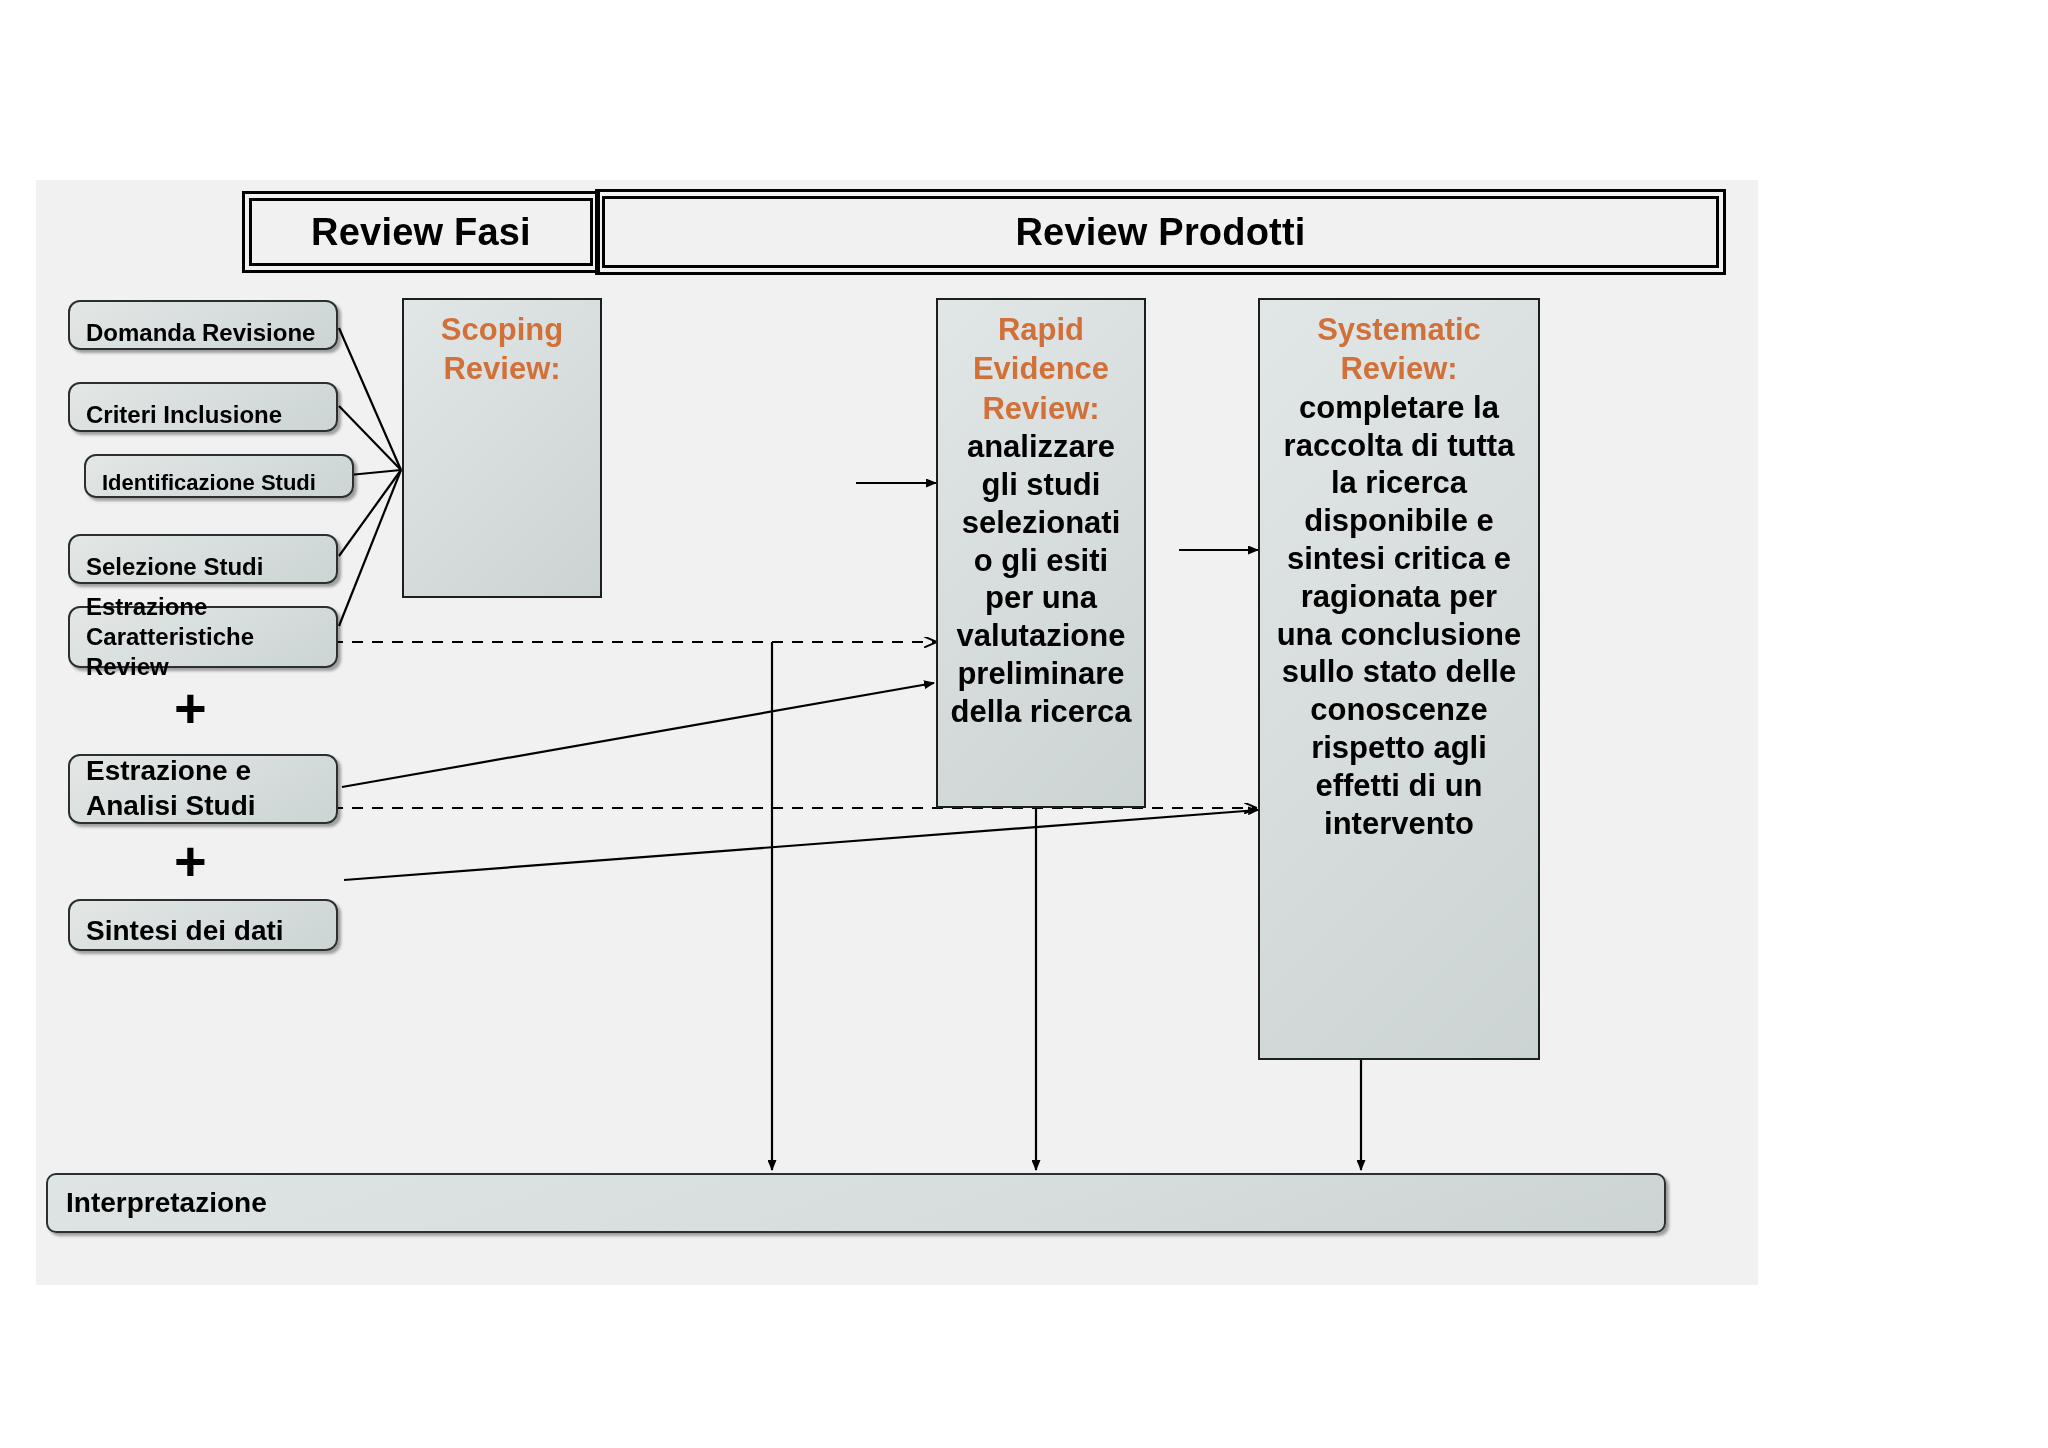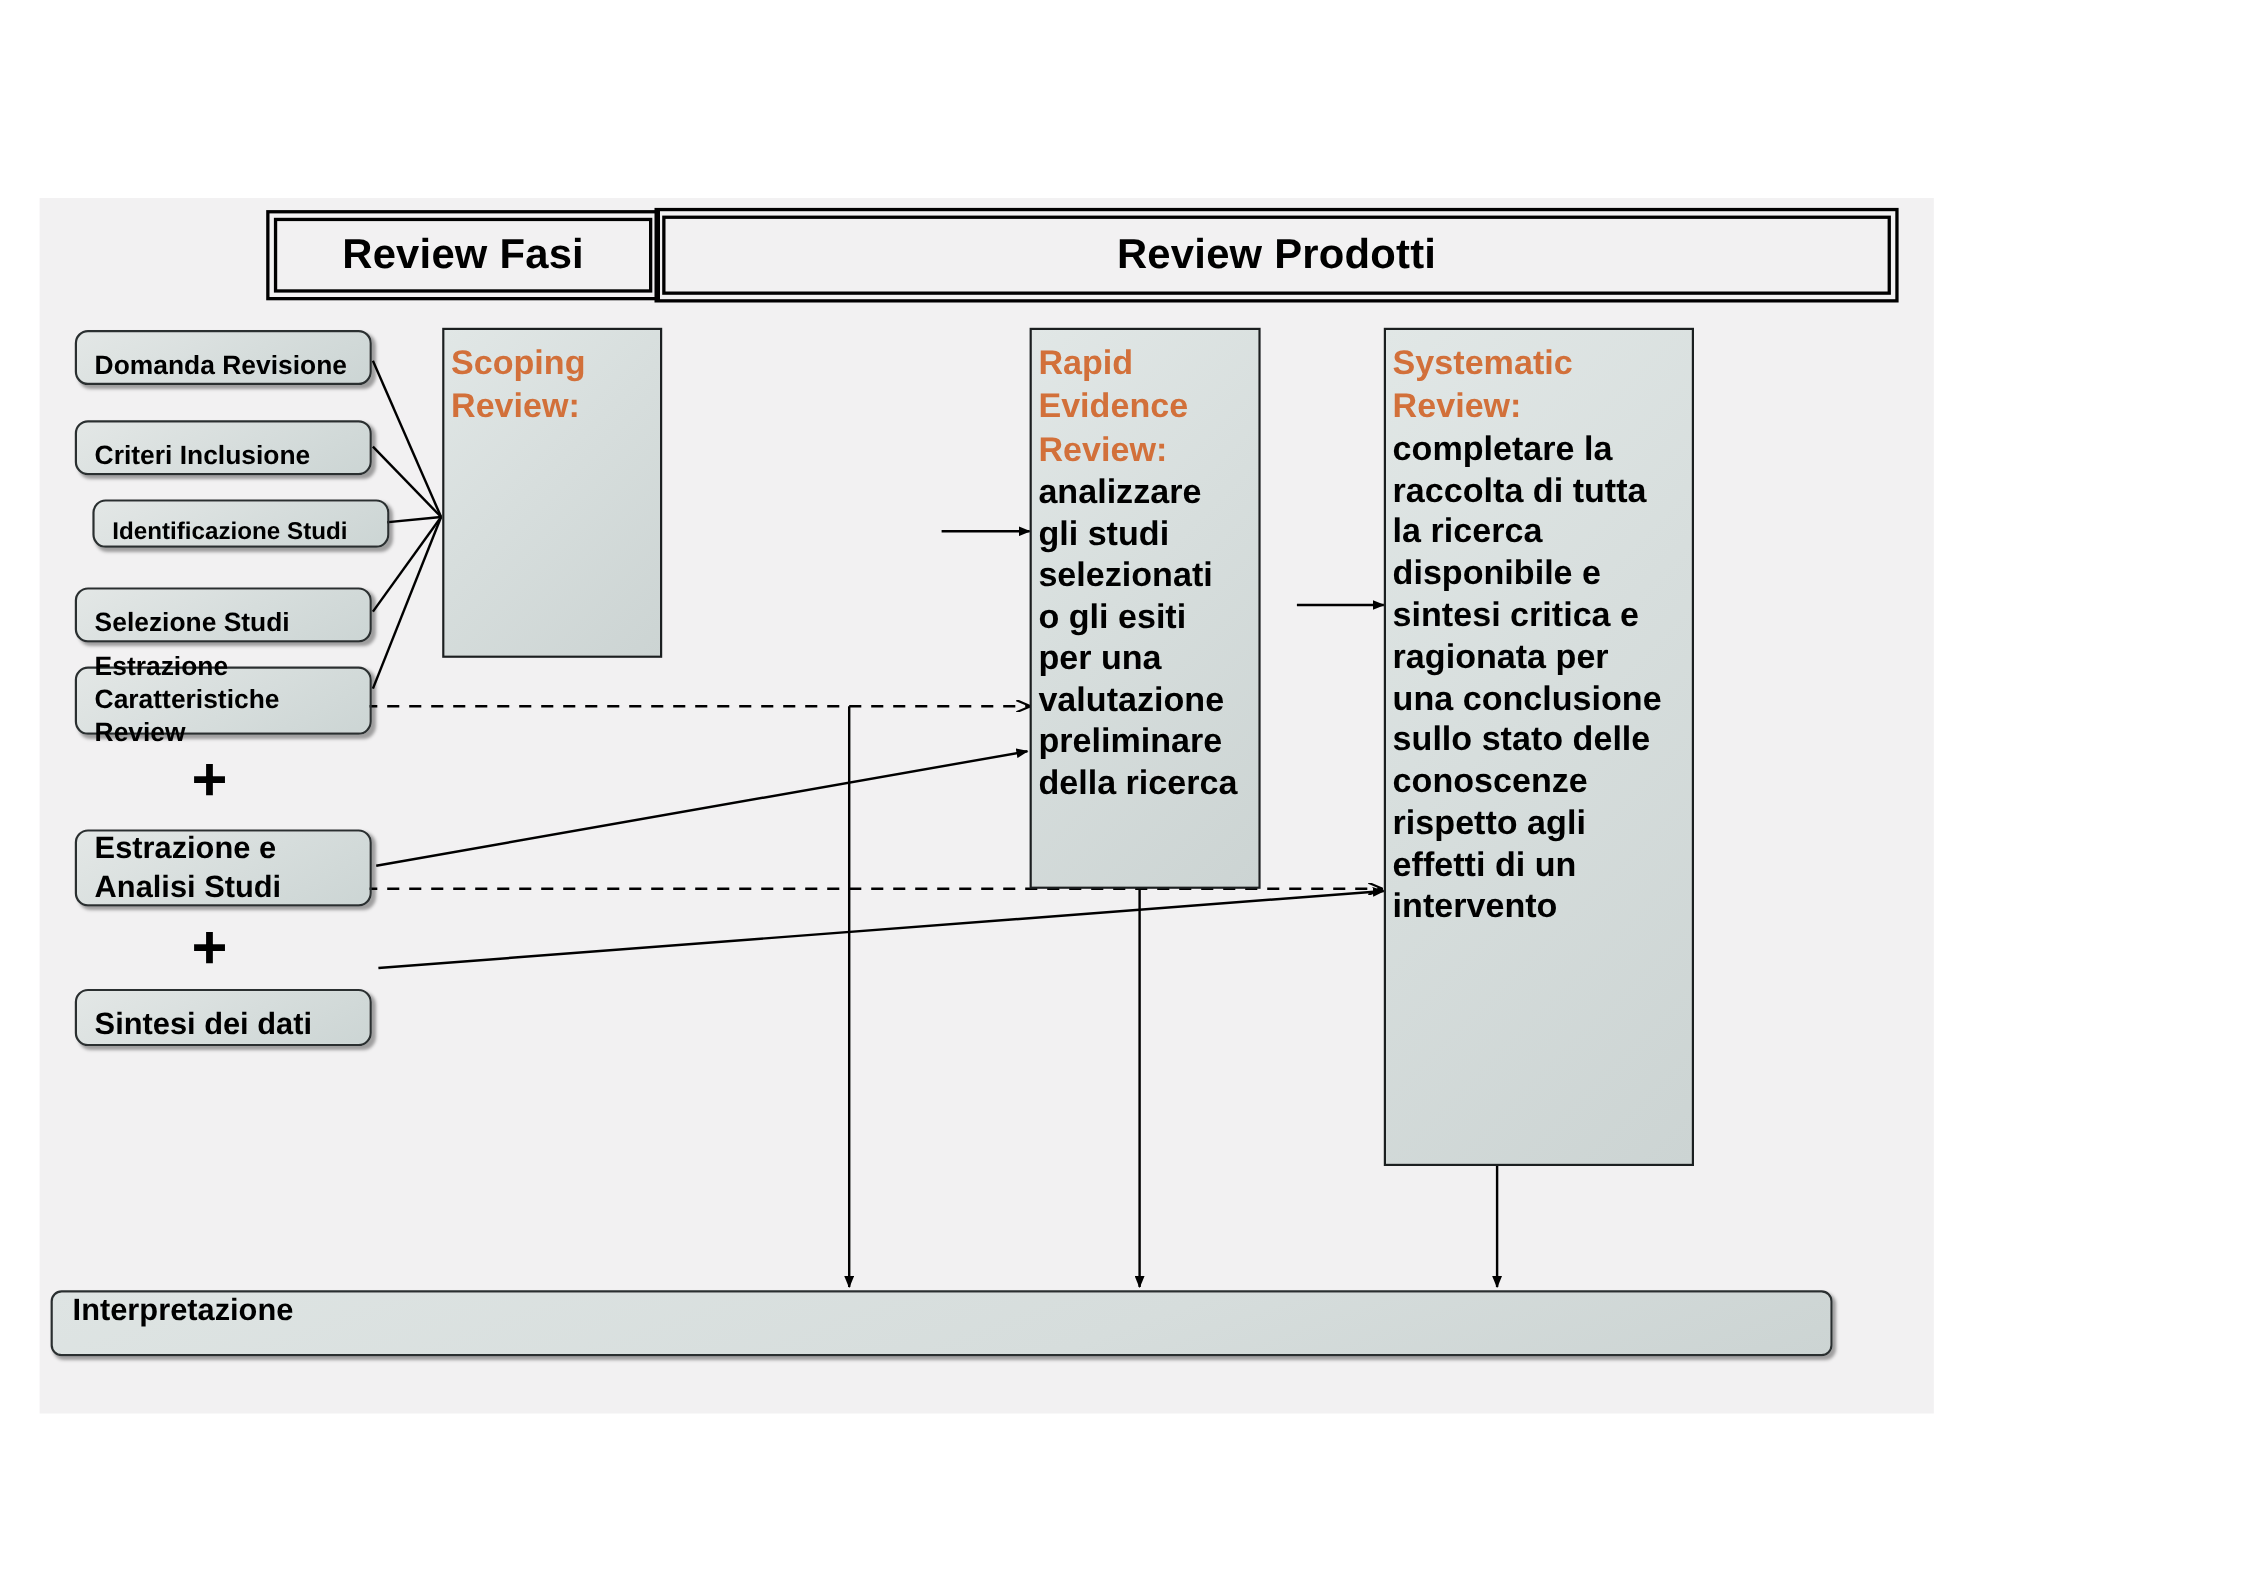--- a/index.html
+++ b/index.html
@@ -94,20 +94,21 @@
     z-index: 7;
   }
   
   .product {
     position: absolute;
     box-sizing: border-box;
     background: linear-gradient(135deg, #e1e7e6 0%, #d7dedd 45%, #ccd4d3 100%);
     border: 2px solid #1b1f20;
     z-index: 6;
     padding: 10px 6px 0 6px;
+    text-align: center;
   }
   .product .title {
     display: block;
     font-size: 31px;
     font-weight: bold;
     color: #d2703a;
     line-height: 1.27;
   }
   .product .body {
     display: block;
@@ -122,20 +123,21 @@
     box-sizing: border-box;
     left: 10px;
     top: 993px;
     width: 1620px;
     height: 60px;
     background: linear-gradient(160deg, #dee4e3 0%, #d6dddc 60%, #ccd4d3 100%);
     border: 2px solid #2a2f30;
     border-radius: 10px;
     box-shadow: 3px 3px 3px rgba(0,0,0,.35);
     display: flex;
+    align-items: center;
     padding-left: 18px;
     z-index: 7;
   }
   #interpretazione span {
     font-size: 28px;
     font-weight: bold;
     color: #000;
   }
 </style>
 </head>

